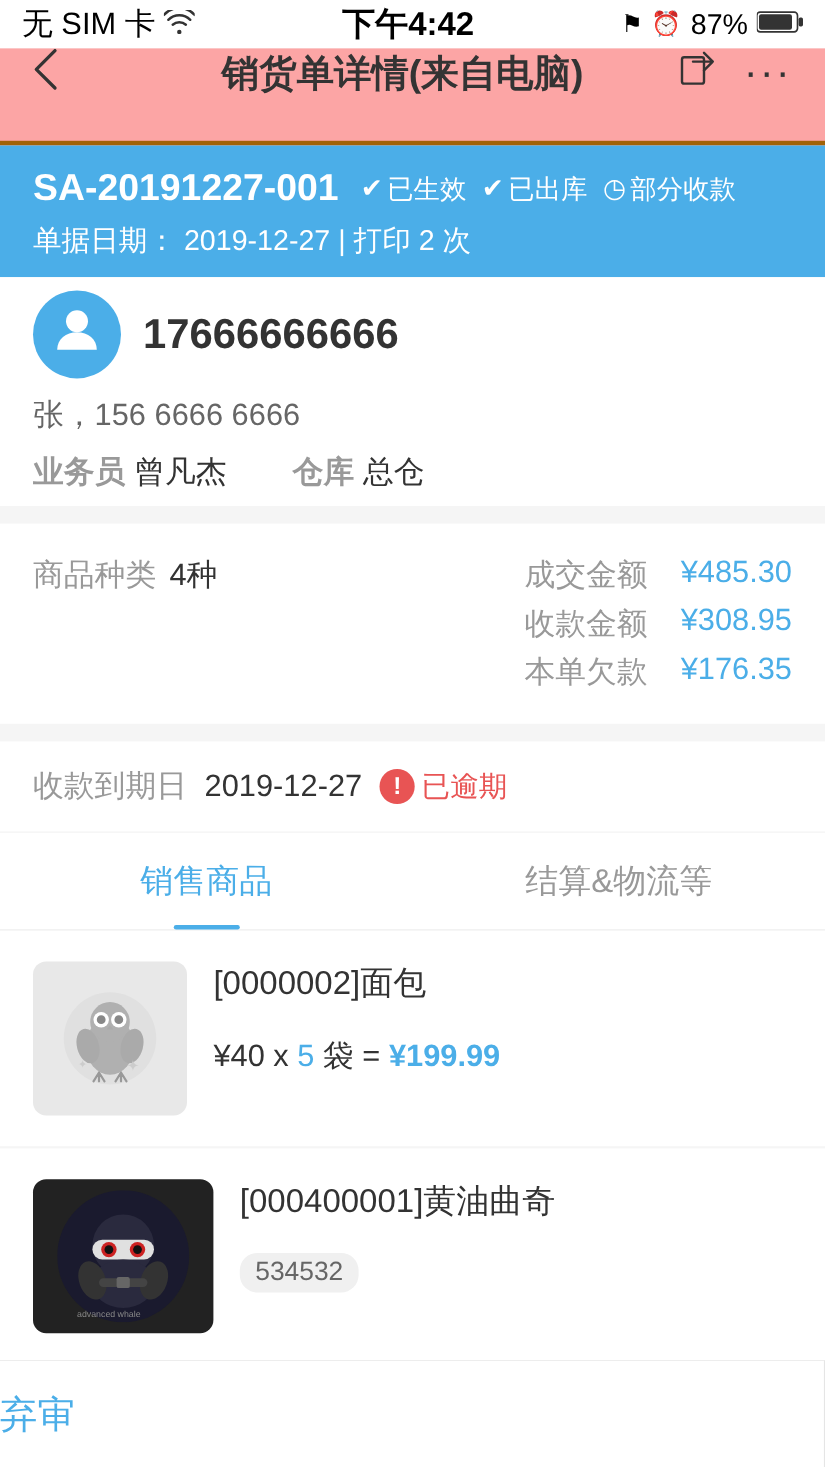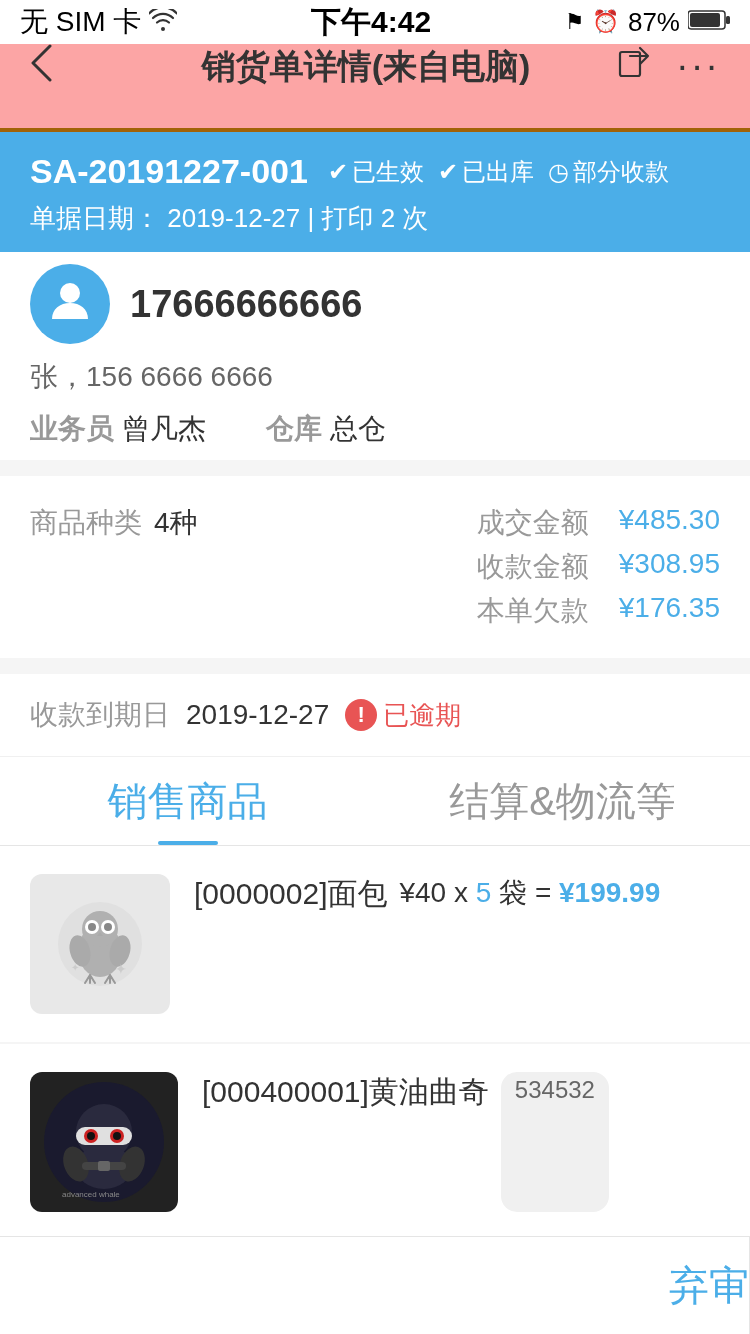--- a/index.html
+++ b/index.html
@@ -237,21 +237,21 @@
       margin-bottom: 0;
       border-bottom: 1px solid #e5e5e5;
     }
     .tab {
       flex: 1;
       height: 88px;
       display: flex;
       flex-direction: column;
       align-items: center;
       justify-content: center;
-      font-size: 40px;
+      font-size: 30px;
       cursor: pointer;
       position: relative;
     }
     .tab.active { color: #4BAEE8; }
     .tab.inactive { color: #999; }
     .tab-underline {
       position: absolute;
       bottom: 0;
       width: 60px;
       height: 4px;
@@ -277,22 +277,22 @@
       background: #e8e8e8;
       flex-shrink: 0;
       overflow: hidden;
       display: flex;
       align-items: center;
       justify-content: center;
     }
     .product-info {
       flex: 1;
       display: flex;
-      flex-direction: row;
-      gap: 12px;
+      flex-direction: column;
+      gap: 26px;
     }
     .product-name {
       font-size: 30px;
       color: #333;
       font-weight: 500;
     }
     .product-sku-badge {
       background: #f0f0f0;
       color: #666;
       font-size: 24px;
@@ -315,31 +315,31 @@
       width: 750px;
       height: 98px;
       background: #fff;
       border-top: 1px solid #e5e5e5;
       display: flex;
     }
     .bottom-btn {
       flex: 1;
       display: flex;
       align-items: center;
-      justify-content: flex-end;
-      font-size: 40px;
+      justify-content: flex-start;
+      font-size: 34px;
       font-weight: 500;
       cursor: pointer;
     }
     .bottom-btn.cancel { color: #4BAEE8; border-right: 1px solid #e5e5e5; }
     .bottom-btn.confirm { color: #4BAEE8; }
 
     
     .owl-img {
-      width: 148px;
+      width: 164px;
       height: 140px;
       border-radius: 12px;
       background: #222;
       display: flex;
       align-items: center;
       justify-content: center;
       overflow: hidden;
     }
     .owl-svg {
       width: 120px;

